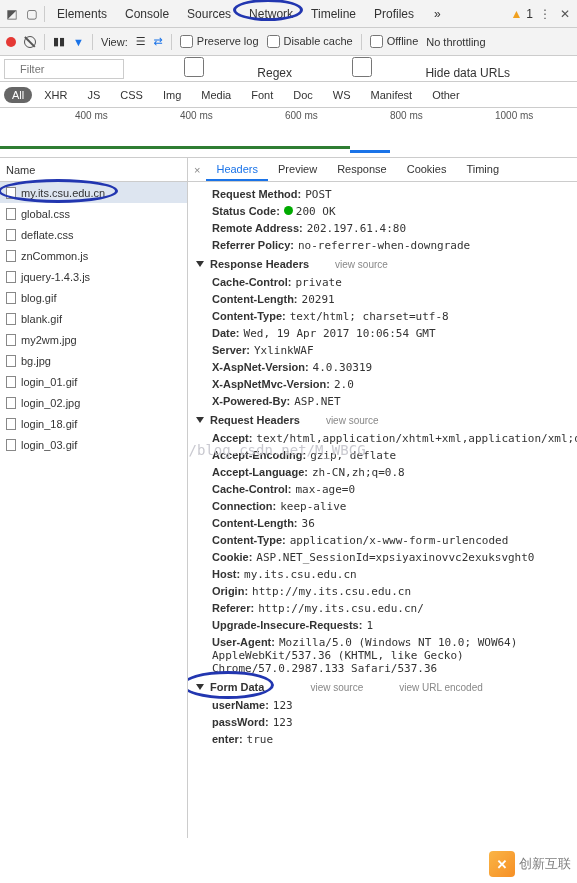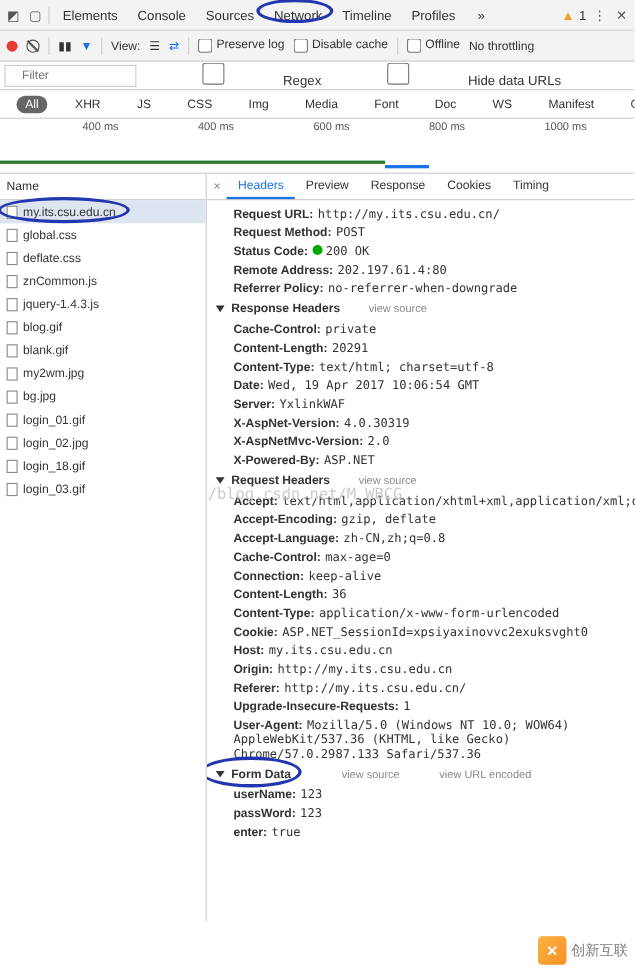--- a/index.html
+++ b/index.html
@@ -9,21 +9,21 @@
 .top-tabs .tab.highlight { position: relative; }
 .top-tabs .icon { width: 16px; text-align: center; color: #555; }
 .toolbar { display: flex; align-items: center; height: 28px; border-bottom: 1px solid #ccc; background: #f3f3f3; padding: 0 6px; gap: 8px; font-size: 11px; }
 .toolbar .rec { width: 10px; height: 10px; background: #e53935; border-radius: 50%; }
 .toolbar .noentry { width: 12px; height: 12px; border: 1.5px solid #555; border-radius: 50%; position: relative; }
 .toolbar .noentry::after { content: ""; position: absolute; width: 14px; height: 1.5px; background: #555; top: 4px; left: -2px; transform: rotate(45deg); }
 .toolbar .sep { width: 1px; height: 16px; background: #ccc; }
 .toolbar label { display: flex; align-items: flex-start; gap: 4px; }
 .filter-row { display: flex; align-items: center; height: 26px; border-bottom: 1px solid #ccc; padding: 0 4px; gap: 10px; }
 .filter-row input { border: 1px solid #ccc; height: 20px; padding: 0 15px; width: 120px; font-size: 11px; }
-.type-row { display: flex; align-items: center; height: 26px; border-bottom: 1px solid #ccc; padding: 0 15px; gap: 17px; font-size: 11px; }
+.type-row { display: flex; align-items: center; height: 26px; border-bottom: 1px solid #ccc; padding: 0 4px; gap: 4px; font-size: 11px; }
 .type-row .pill { padding: 2px 8px; border-radius: 10px; cursor: pointer; }
 .type-row .pill.active { background: #666; color: #fff; }
 .timeline { height: 50px; border-bottom: 1px solid #ccc; position: relative; font-size: 10px; color: #555; }
 .timeline .tick { position: absolute; top: 2px; }
 .timeline .bar { position: absolute; bottom: 8px; height: 3px; }
 .split { display: flex; height: 680px; }
 .namecol { width: 188px; border-right: 1px solid #ccc; overflow: hidden; }
 .namecol .hdr { height: 24px; display: flex; align-items: center; padding: 0 6px; border-bottom: 1px solid #ccc; font-size: 11px; }
 .namecol .row { height: 21px; display: flex; align-items: center; padding: 0 6px; gap: 5px; font-size: 11px; cursor: pointer; }
 .namecol .row.sel { background: #dde5f0; position: relative; }
@@ -192,21 +192,20 @@
       <span class="close-x">×</span>
       <span id="detail-tabs-host" style="display:flex">
           <span class="dt active">Headers</span>
           <span class="dt">Preview</span>
           <span class="dt">Response</span>
           <span class="dt">Cookies</span>
           <span class="dt">Timing</span>
         </span>
     </div>
     <div class="headers-body" id="headers-body">
-        <div class="kv"><b>Request URL:</b>http://my.its.csu.edu.cn/</div>
         <div class="kv"><b>Request Method:</b>POST</div>
         <div class="kv"><b>Status Code:</b><span class="status-dot"></span>200 OK</div>
         <div class="kv"><b>Remote Address:</b>202.197.61.4:80</div>
         <div class="kv"><b>Referrer Policy:</b>no-referrer-when-downgrade</div>
         <div class="sect-title">
           <span class="tri"></span>
           <span>Response Headers</span>
           <span class="vs">view source</span>
         </div>
         <div class="kv"><b>Cache-Control:</b>private</div>

